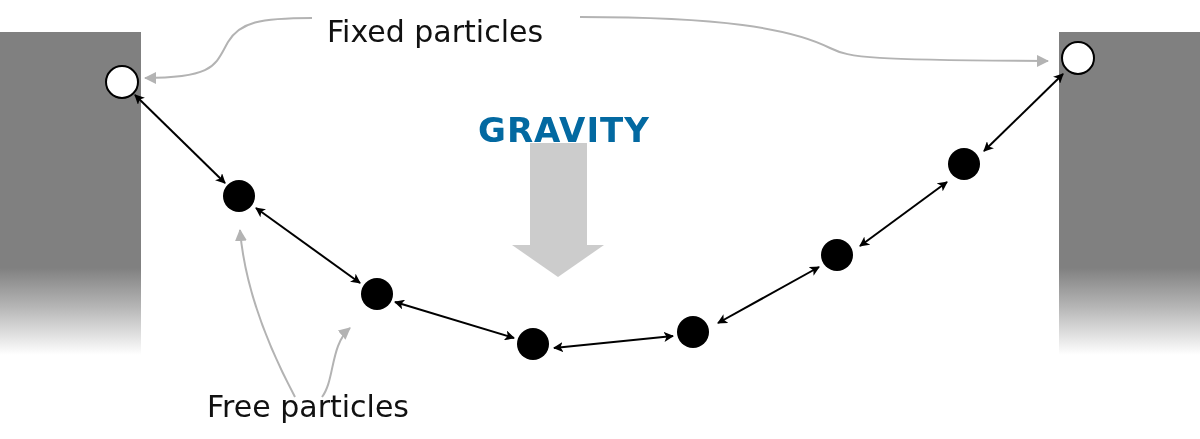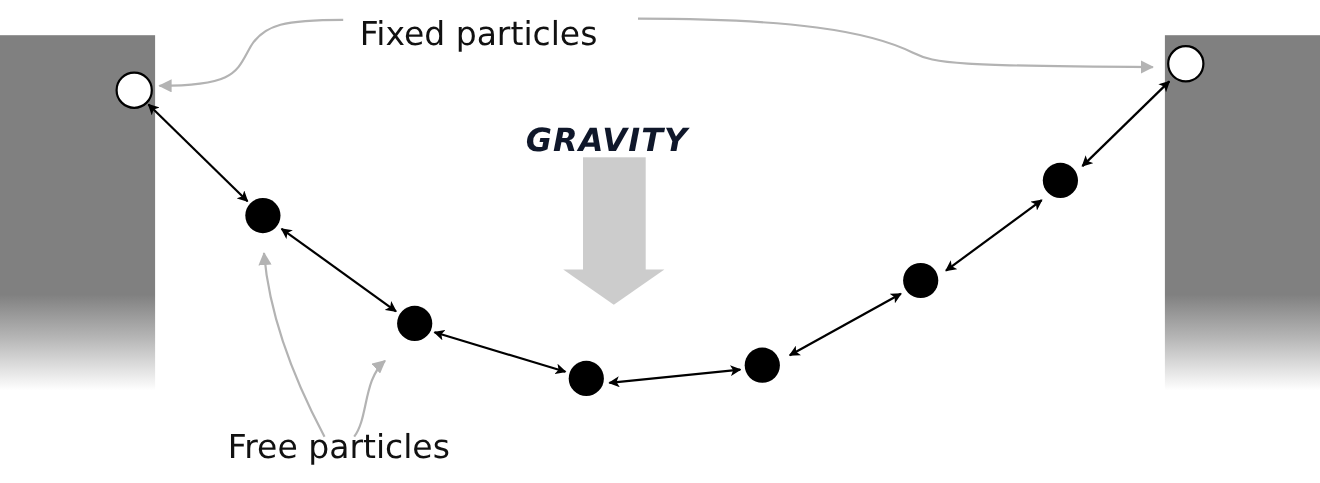--- a/index.html
+++ b/index.html
@@ -5,21 +5,21 @@
   html, body { margin:0; padding:0; background:#ffffff; }
   body { width:1200px; height:439px; position:relative; overflow:hidden; font-family:"DejaVu Sans", sans-serif; }
   .wall { position:absolute; top:32px; width:141px; height:323px;
           background: linear-gradient(to bottom, #808080 0%, #808080 73%, #b5b5b5 85%, #ffffff 100%); }
   #wall-left { left:0; }
   #wall-right { left:1059px; }
   svg.diagram { position:absolute; left:0; top:0; }
   .label { position:absolute; font-family:"DejaVu Sans", sans-serif; font-size:30px; color:#111; white-space:nowrap; line-height:1; }
   #label-fixed { left:327px; top:1px;margin-top:16px; }
   #label-free { left:207px; top:392px; }
-  #label-gravity { position:absolute; left:478px; top:113px; font-family:"DejaVu Sans", sans-serif; font-weight:bold; font-size:29px; color:#0f172a; letter-spacing:1px; line-height:1;font-style:italic; }
+  #label-gravity { position:absolute; left:478px; top:113px; font-family:"DejaVu Sans", sans-serif; font-weight:bold; font-size:34px; color:#0369a1; letter-spacing:1px; line-height:1; }
 </style>
 </head>
 <body>
 
 <div class="wall" id="wall-left"></div>
 <div class="wall" id="wall-right"></div>
 
 <svg class="diagram" width="1200" height="439" viewBox="0 0 1200 439">
   <defs>
     <marker id="ah-black" markerWidth="10" markerHeight="10" refX="9" refY="5" orient="auto-start-reverse" markerUnits="userSpaceOnUse">

